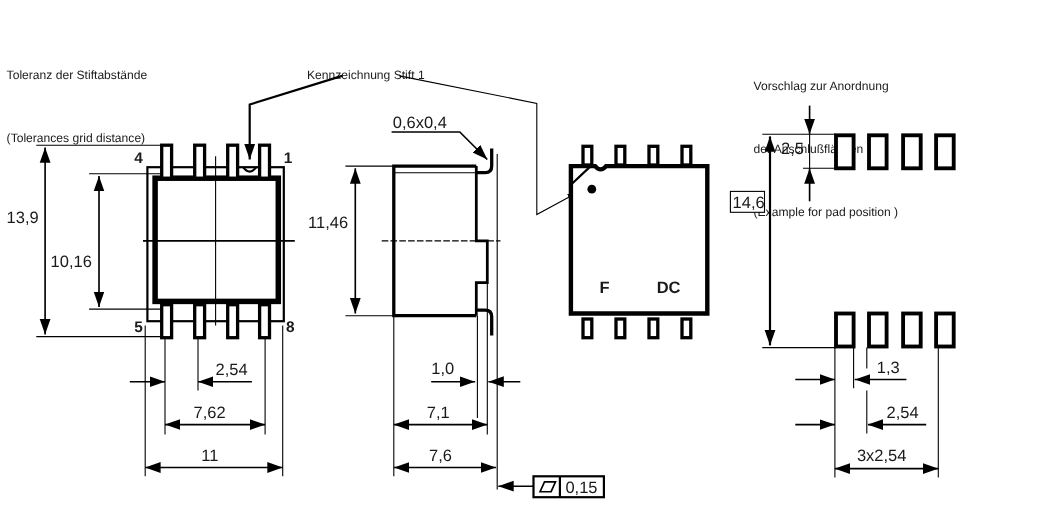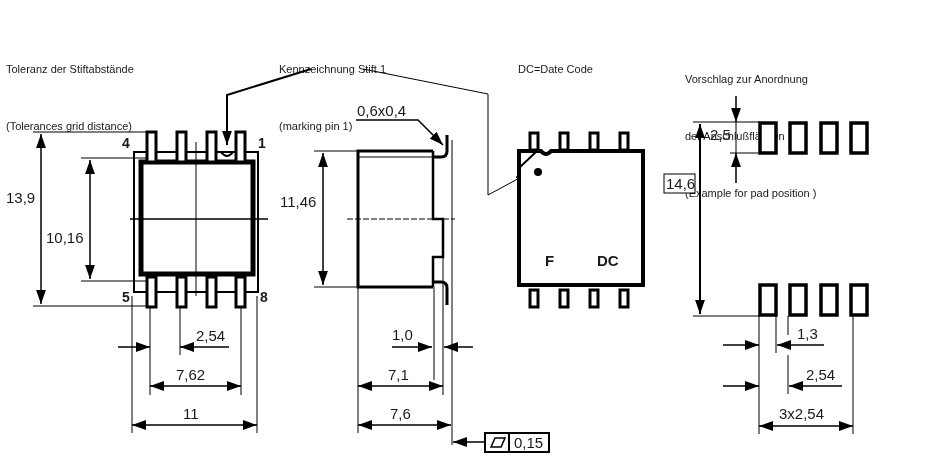--- a/index.html
+++ b/index.html
@@ -13,24 +13,22 @@
 </style>
 </head>
 <body>
 
 <div class="note" style="left:6px;top:22px;">
   <div>Toleranz der Stiftabstände</div>
   <div>(Tolerances grid distance)</div>
 </div>
 <div class="note" style="left:279px;top:22px;">
   <div>Kennzeichnung Stift 1</div>
-  <div>(marking pin 1)</div>
 </div>
 <div class="note" style="left:518px;top:22px;">
-  <div>DC=Date Code</div>
 </div>
 <div class="note" style="left:685px;top:32px;">
   <div>Vorschlag zur Anordnung</div>
   <div>der Anschlußflächen</div>
   <div>(Example for pad position )</div>
 </div>
 
 <svg width="945" height="476" viewBox="0 0 945 476">
   <defs>
     <marker id="ar" viewBox="0 0 10 10" refX="10" refY="5" markerWidth="9" markerHeight="9" orient="auto-start-reverse" markerUnits="userSpaceOnUse">

